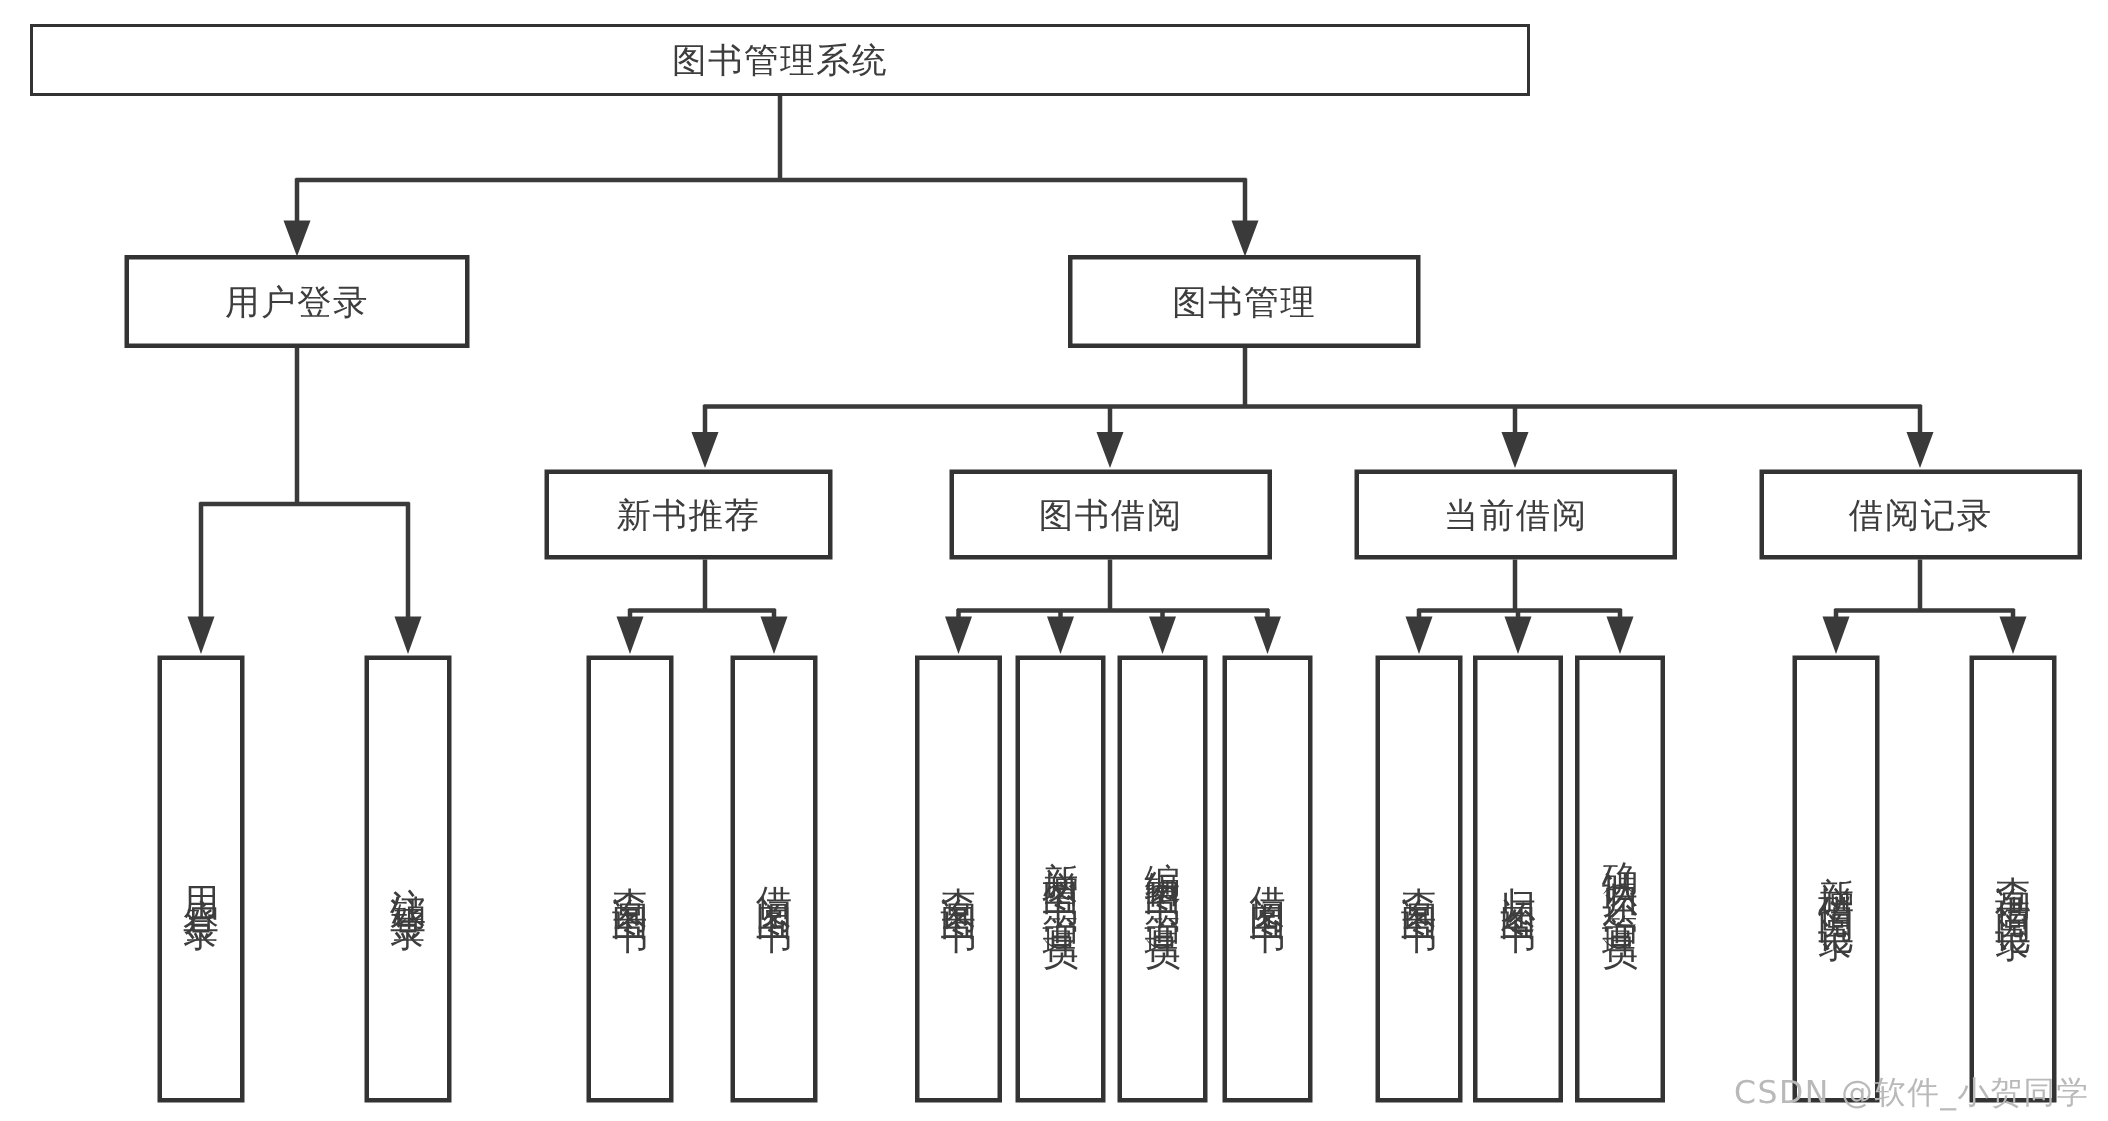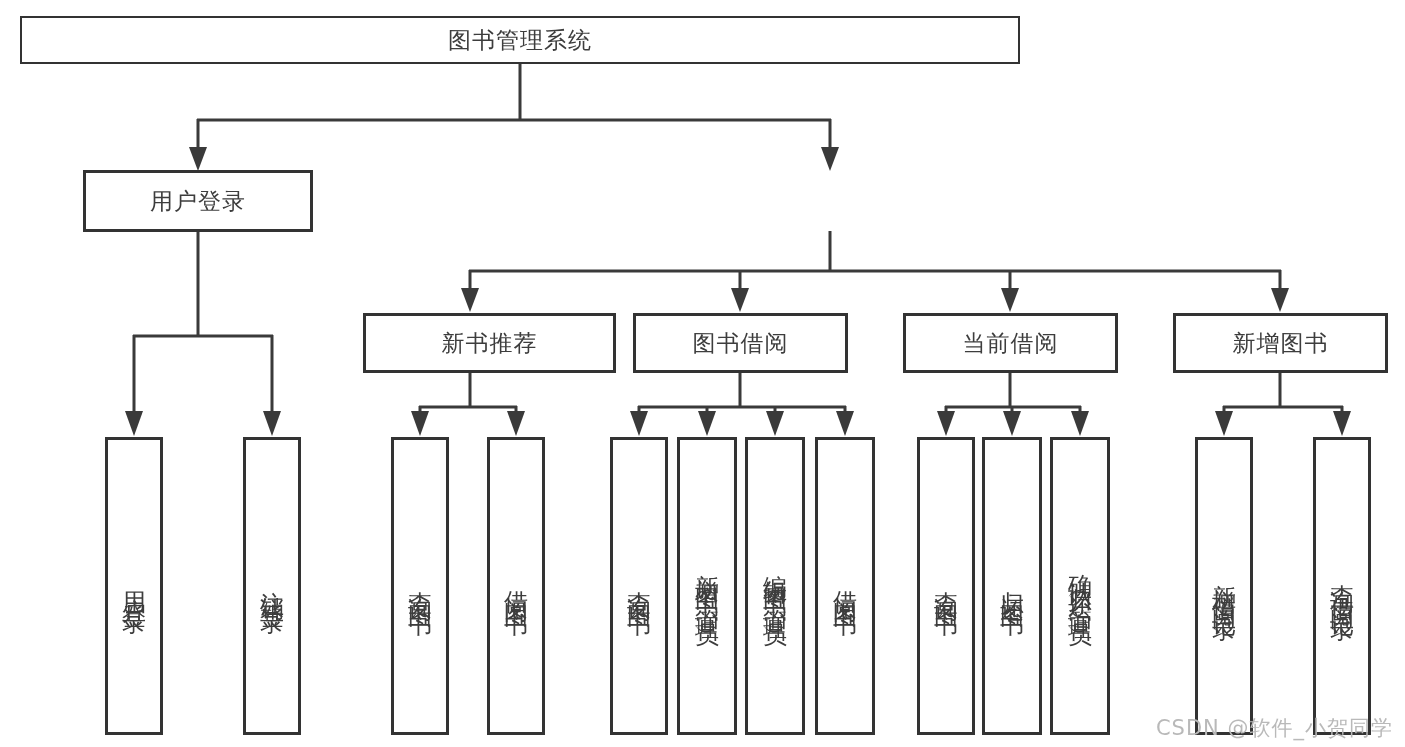--- a/index.html
+++ b/index.html
@@ -98,25 +98,26 @@
       <polygon points="1003,411 1021,411 1012,436"></polygon>
       <polygon points="1071,411 1089,411 1080,436"></polygon>
       <polygon points="1215,411 1233,411 1224,436"></polygon>
       <polygon points="1333,411 1351,411 1342,436"></polygon>
     </g>
   </svg>
 
   <div class="node root" style="left:20px; top:16px; width:1000px; height:48px;">图书管理系统</div>
 
   <div class="node" style="left:83px; top:170px; width:230px; height:62px;">用户登录</div>
+  <div class="node" style="left:712px; top:170px; width:235px; height:62px;">图书管理</div>
 
-  <div class="node" style="left:363px; top:313px; width:253px; height:60px;">新书推荐</div>
+  <div class="node" style="left:363px; top:313px; width:192px; height:60px;">新书推荐</div>
   <div class="node" style="left:903px; top:313px; width:215px; height:60px;">当前借阅</div>
   <div class="node" style="left:633px; top:313px; width:215px; height:60px;">图书借阅</div>
-  <div class="node" style="left:1173px; top:313px; width:215px; height:60px;">新增图书</div>
+  <div class="node" style="left:1173px; top:313px; width:215px; height:60px;">借阅记录</div>
 
   <div class="node vertical" style="left:105px; top:437px; width:58px; height:298px;">用户登录</div>
   <div class="node vertical" style="left:243px; top:437px; width:58px; height:298px;">注销登录</div>
 
   <div class="node vertical" style="left:391px; top:437px; width:58px; height:298px;">查询图书</div>
   <div class="node vertical" style="left:487px; top:437px; width:58px; height:298px;">借阅图书</div>
 
   <div class="node vertical" style="left:610px; top:437px; width:58px; height:298px;">查询图书</div>
   <div class="node vertical" style="left:677px; top:437px; width:60px; height:298px;">新增图书（管理员）</div>
   <div class="node vertical" style="left:745px; top:437px; width:60px; height:298px;">编辑图书（管理员）</div>

